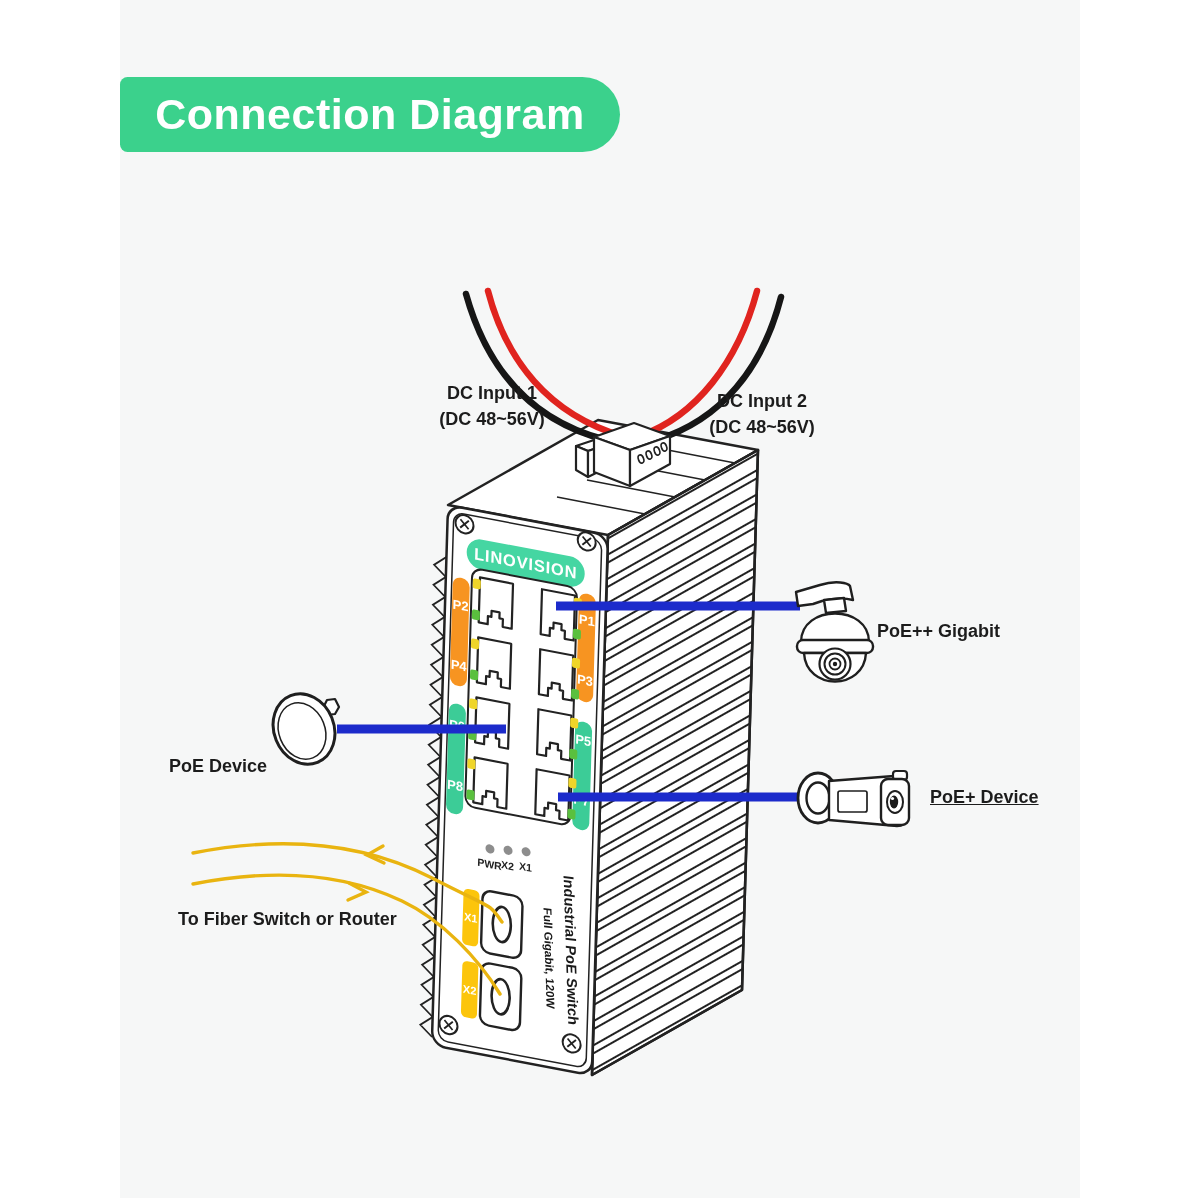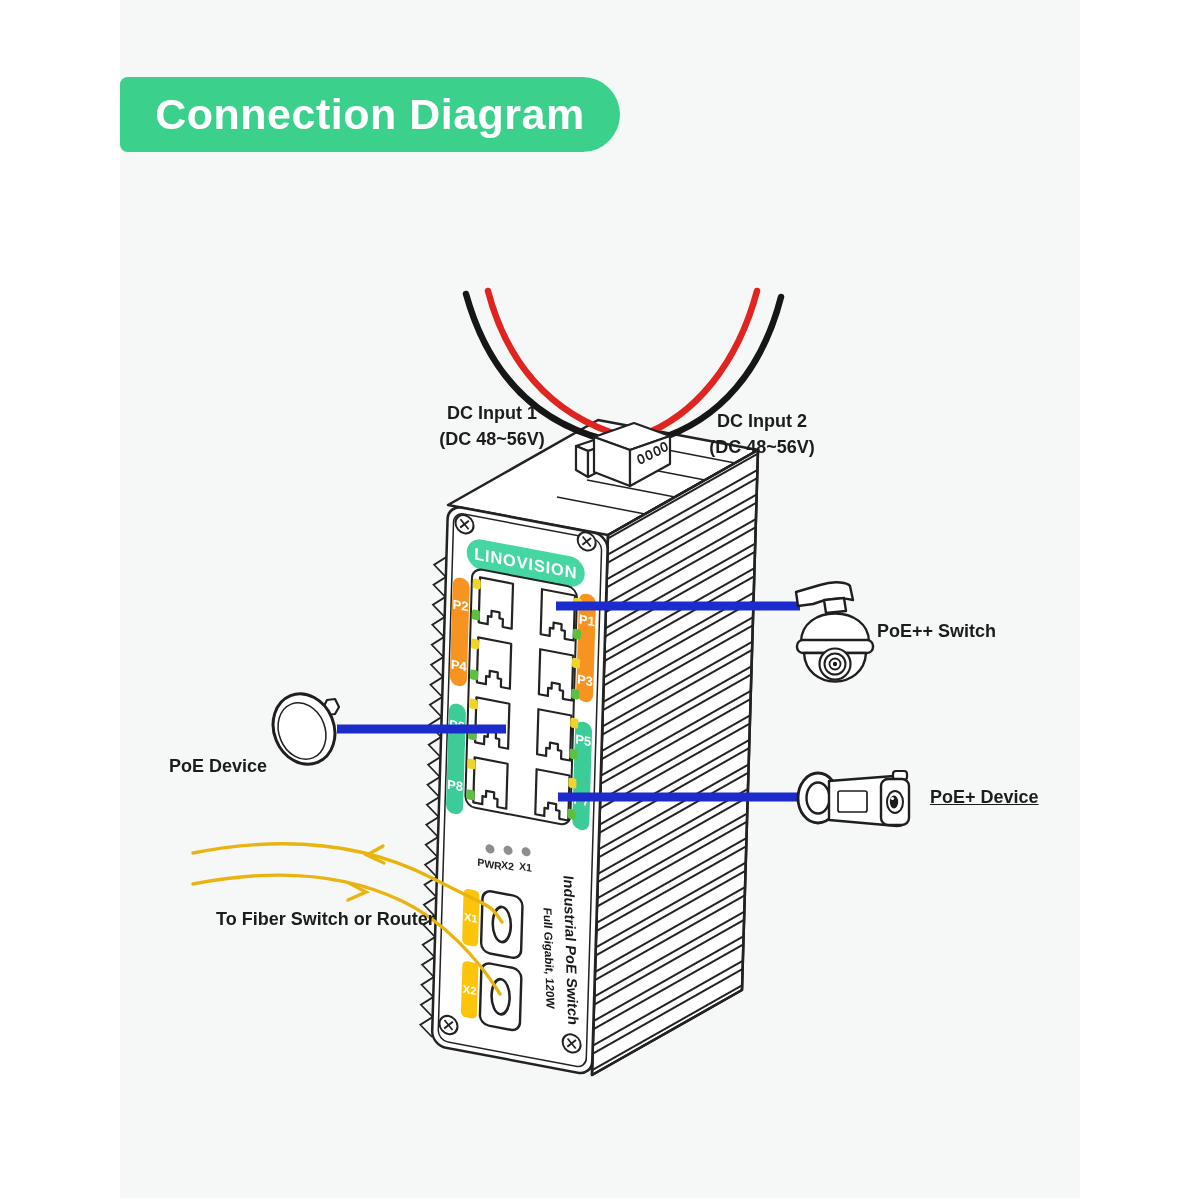--- a/index.html
+++ b/index.html
@@ -4,21 +4,21 @@
 <style>
   html,body{margin:0;padding:0;background:#ffffff;}
   .stage{position:relative;width:1200px;height:1198px;background:#ffffff;overflow:hidden;
          font-family:"Liberation Sans",sans-serif;}
   .paper{position:absolute;left:120px;top:0;width:960px;height:1200px;background:#f6f7f7;}
   .banner{position:absolute;left:120px;top:77px;width:500px;height:75px;background:#3bd18c;
           border-radius:8px 40px 40px 8px;color:#fff;font-size:43px;font-weight:700;
           line-height:75px;text-align:center;letter-spacing:.5px;}
   svg.diagram{position:absolute;left:0;top:0;}
   .lbl{position:absolute;color:#1c1c1c;font-size:18px;font-weight:600;white-space:nowrap;}
-  .lbl.two{text-align:center;line-height:26px;margin-top:20px;}
+  .lbl.two{text-align:center;line-height:26px;}
 </style>
 </head>
 <body>
 
 <div class="stage">
   <div class="paper"></div>
 
   <div class="banner">
     <span>Connection Diagram</span>
   </div>
@@ -205,17 +205,17 @@
 
   <div class="lbl two" style="left:492px;top:380px;transform:translateX(-50%)">
     <div>DC Input 1</div>
     <div>(DC 48~56V)</div>
   </div>
   <div class="lbl two" style="left:762px;top:388px;transform:translateX(-50%)">
     <div>DC Input 2</div>
     <div>(DC 48~56V)</div>
   </div>
 
-  <div class="lbl" style="left:877px;top:621px;">PoE++ Switch</div>
+  <div class="lbl" style="left:877px;top:621px;">PoE++ Gigabit</div>
   <div class="lbl" style="left:267px;top:756px;transform:translateX(-100%)">PoE Device</div>
   <div class="lbl" style="left:930px;top:787px;text-decoration:underline;">PoE+ Device</div>
-  <div class="lbl" style="left:178px;top:909px;margin-left:38px;">To Fiber Switch or Router</div>
+  <div class="lbl" style="left:178px;top:909px;">To Fiber Switch or Router</div>
 </div>
 
 </body></html>

